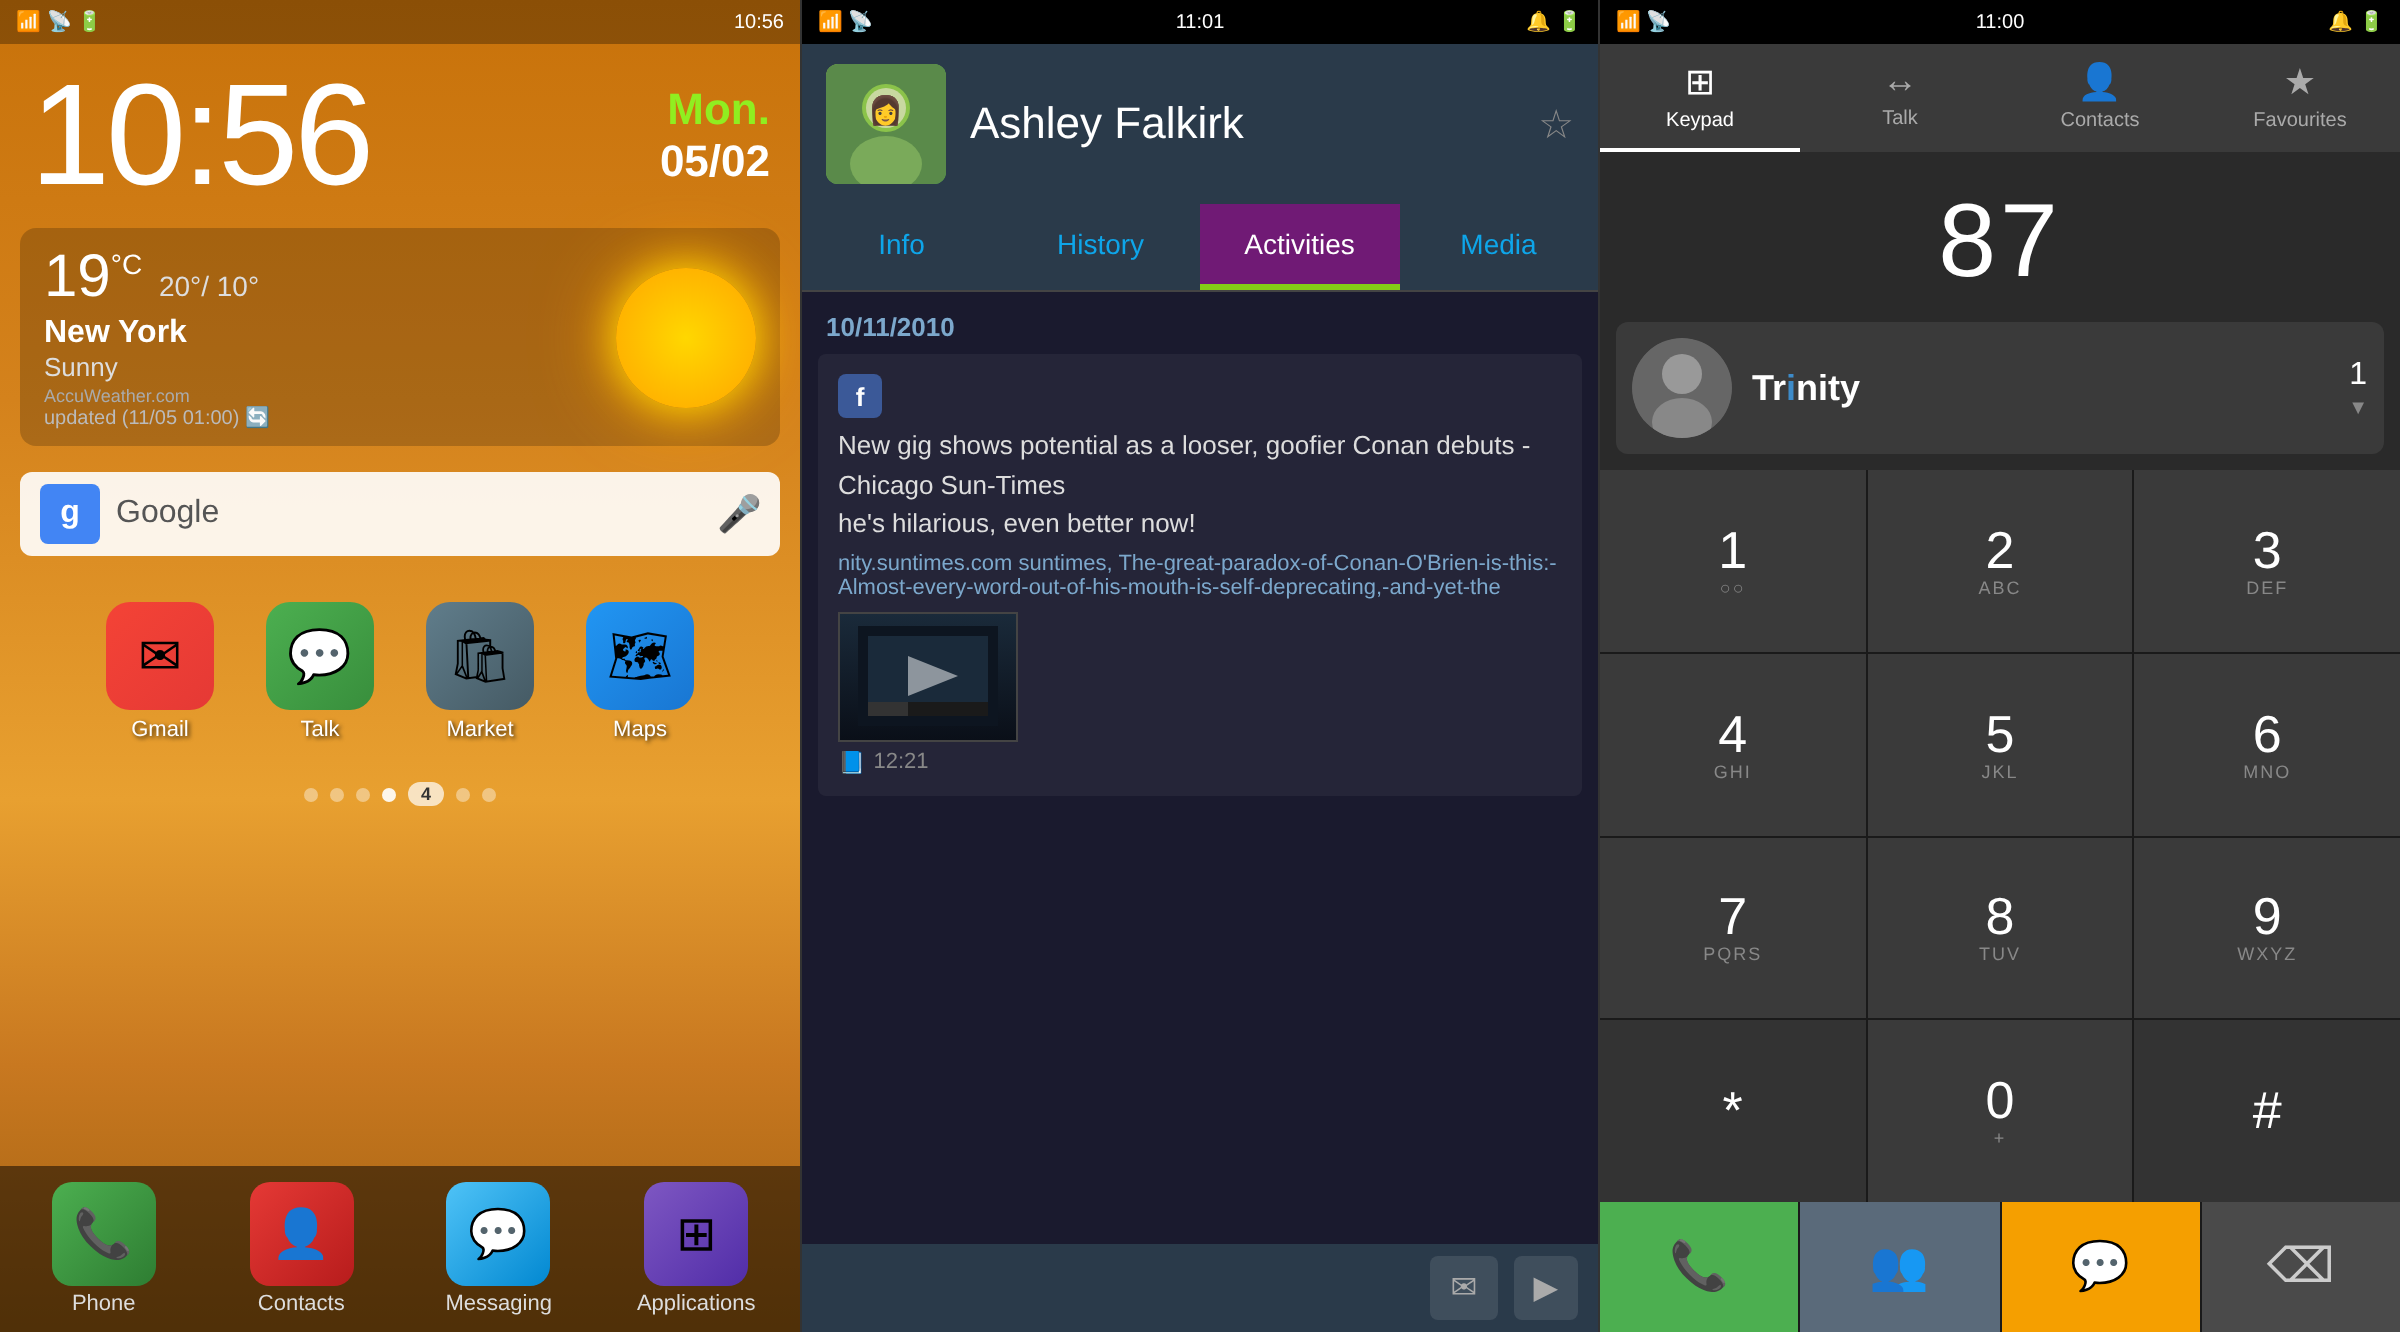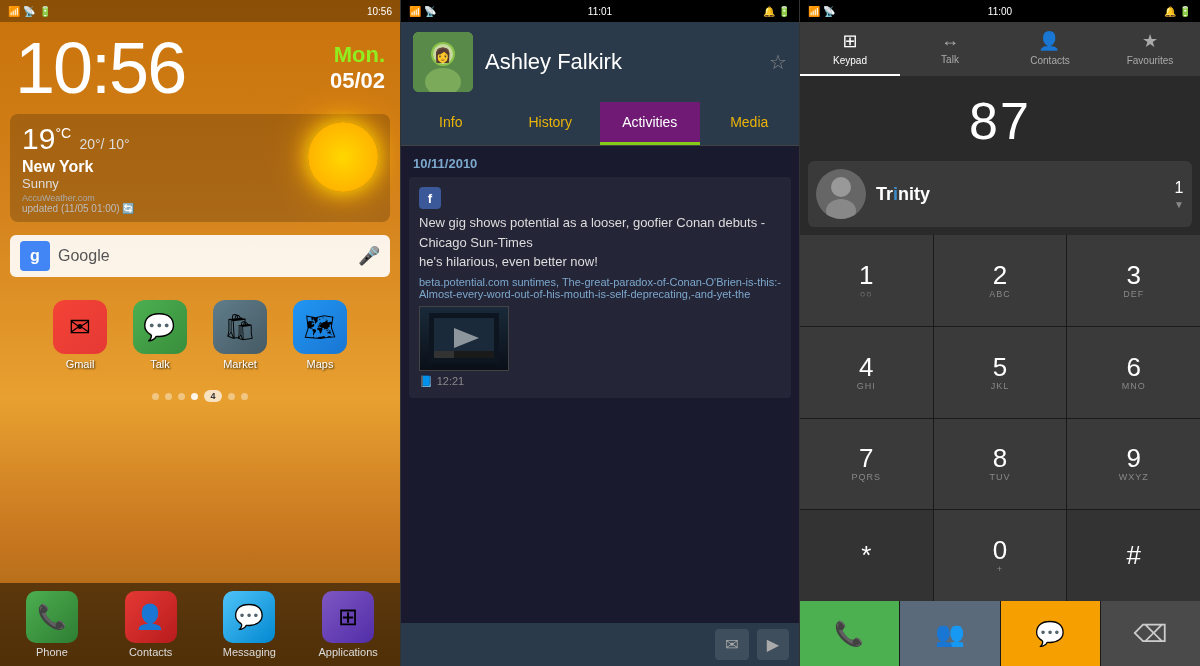--- a/index.html
+++ b/index.html
@@ -69,20 +69,21 @@
       color: #fff;
       font-weight: bold;
     }
 
     .weather-widget {
       margin: 5px 10px;
       background: rgba(0,0,0,0.2);
       border-radius: 8px;
       padding: 8px 12px;
       display: flex;
+      align-items: center;
       justify-content: space-between;
     }
     .weather-left { display: flex; flex-direction: column; }
     .weather-temp { font-size: 30px; color: #fff; font-weight: 300; }
     .weather-temp .superscript { font-size: 14px; vertical-align: super; }
     .weather-city { font-size: 16px; color: #fff; font-weight: bold; margin-top: 2px; }
     .weather-desc { font-size: 13px; color: #ddd; }
     .weather-source { font-size: 9px; color: #aaa; margin-top: 2px; }
     .sun-icon {
       width: 70px;
@@ -264,21 +265,21 @@
     .tab-bar {
       display: flex;
       background: #2a3a4a;
       border-bottom: 1px solid #444;
     }
     .tab-item {
       flex: 1;
       padding: 12px 5px;
       text-align: center;
       font-size: 14px;
-      color: #eab308;
+      color: #0ea5e9;
       cursor: pointer;
       border-bottom: 3px solid transparent;
     }
     .tab-item.active {
       color: #fff;
       background: #701a75;
       border-bottom: 3px solid #84cc16;
     }
 
     .activity-content {
@@ -640,21 +641,21 @@
   </div>
 
   <div class="activity-content">
     <div class="activity-date">10/11/2010</div>
     <div class="activity-item">
       <div class="activity-source">
         <div class="fb-icon">f</div>
       </div>
       <div class="activity-text">New gig shows potential as a looser, goofier Conan debuts - Chicago Sun-Times</div>
       <div class="activity-text">he's hilarious, even better now!</div>
-      <div class="activity-link">beta.potential.com suntimes, The-great-paradox-of-Conan-O'Brien-is-this:-Almost-every-word-out-of-his-mouth-is-self-deprecating,-and-yet-the</div>
+      <div class="activity-link">nity.suntimes.com suntimes, The-great-paradox-of-Conan-O'Brien-is-this:-Almost-every-word-out-of-his-mouth-is-self-deprecating,-and-yet-the</div>
       <div class="activity-thumbnail">
         <div class="activity-thumbnail-inner">
           <div style="position:absolute;inset:0;background:linear-gradient(180deg,#1a2a3a,#0a0f18);"></div>
           <svg width="70" height="50" viewBox="0 0 70 50" style="position:relative;">
             <rect width="70" height="50" fill="#0d1520"></rect>
             <rect x="5" y="5" width="60" height="35" fill="#1a2a3a"></rect>
             <polygon points="25,15 25,35 50,25" fill="rgba(255,255,255,0.5)"></polygon>
             <rect x="5" y="38" width="60" height="7" fill="#1a1a1a"></rect>
             <rect x="5" y="38" width="20" height="7" fill="#333"></rect>
           </svg>

